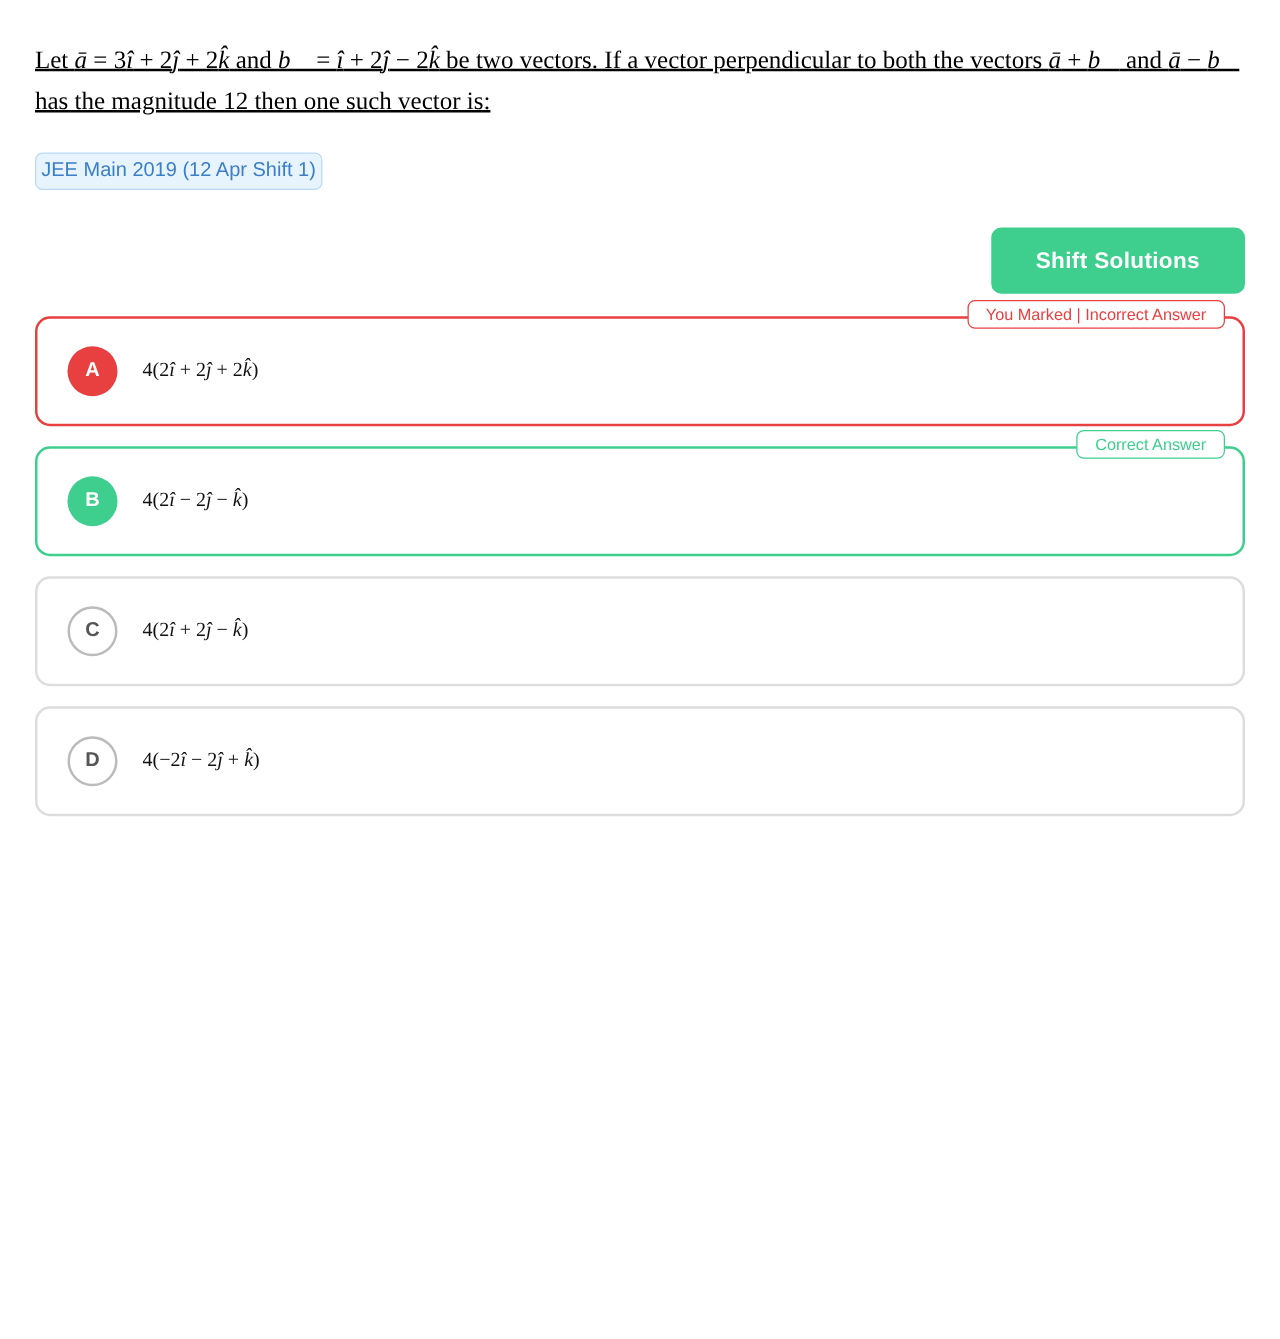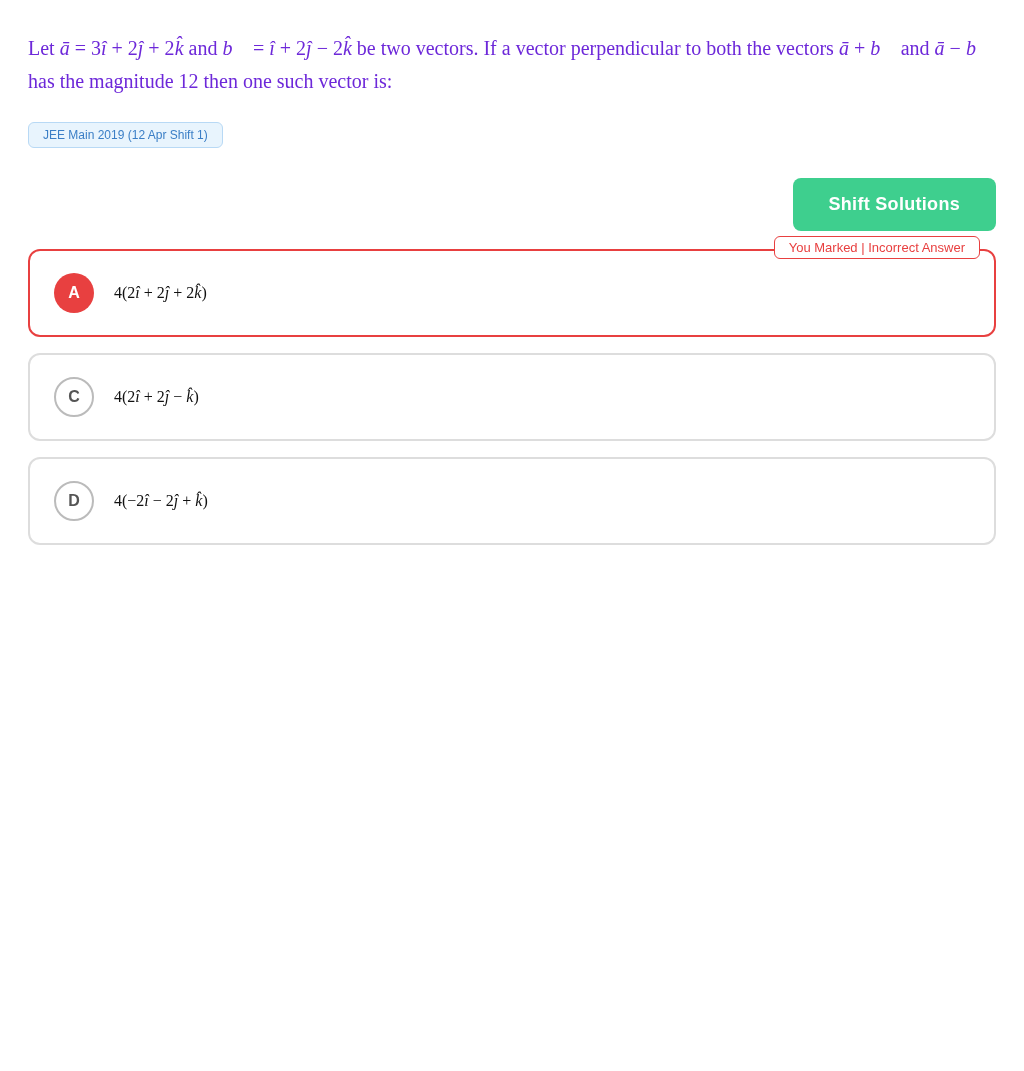--- a/index.html
+++ b/index.html
@@ -9,31 +9,32 @@
       color: #1a1a1a;
       padding: 32px 28px;
       max-width: 1024px;
       min-height: 1071px;
     }
 
     .question-text {
       font-size: 20px;
       line-height: 1.65;
       margin-bottom: 24px;
-      color: #6d28d9;
+      color: #000000;
+      text-decoration: underline;
     }
 
     .tag-badge {
       display: inline-block;
       background: #e8f4fd;
       color: #3a7ec6;
       border: 1px solid #b8d9f5;
       border-radius: 6px;
-      padding: 5px 14px;
-      font-size: 12px;
+      padding: 5px 4px;
+      font-size: 16px;
       font-family: Arial, sans-serif;
       margin-bottom: 30px;
     }
 
     .show-solutions-wrapper {
       display: flex;
       justify-content: flex-end;
       margin-bottom: 18px;
     }
 
@@ -161,20 +162,29 @@
   <div class="option-outer">
     <div class="option-label-tag incorrect">You Marked | Incorrect Answer</div>
     <div class="option-box incorrect-border">
       <div class="option-circle red">A</div>
       <div class="option-content">
         4(2<span class="math">î</span> + 2<span class="math">ĵ</span> + 2<span class="math">k̂</span>)
       </div>
     </div>
   </div>
 
+  <div class="option-outer">
+    <div class="option-label-tag correct">Correct Answer</div>
+    <div class="option-box correct-border">
+      <div class="option-circle green">B</div>
+      <div class="option-content">
+        4(2<span class="math">î</span> − 2<span class="math">ĵ</span> − <span class="math">k̂</span>)
+      </div>
+    </div>
+  </div>
 
   <div class="option-outer">
     <div class="option-box">
       <div class="option-circle gray">C</div>
       <div class="option-content">
         4(2<span class="math">î</span> + 2<span class="math">ĵ</span> − <span class="math">k̂</span>)
       </div>
     </div>
   </div>
 

